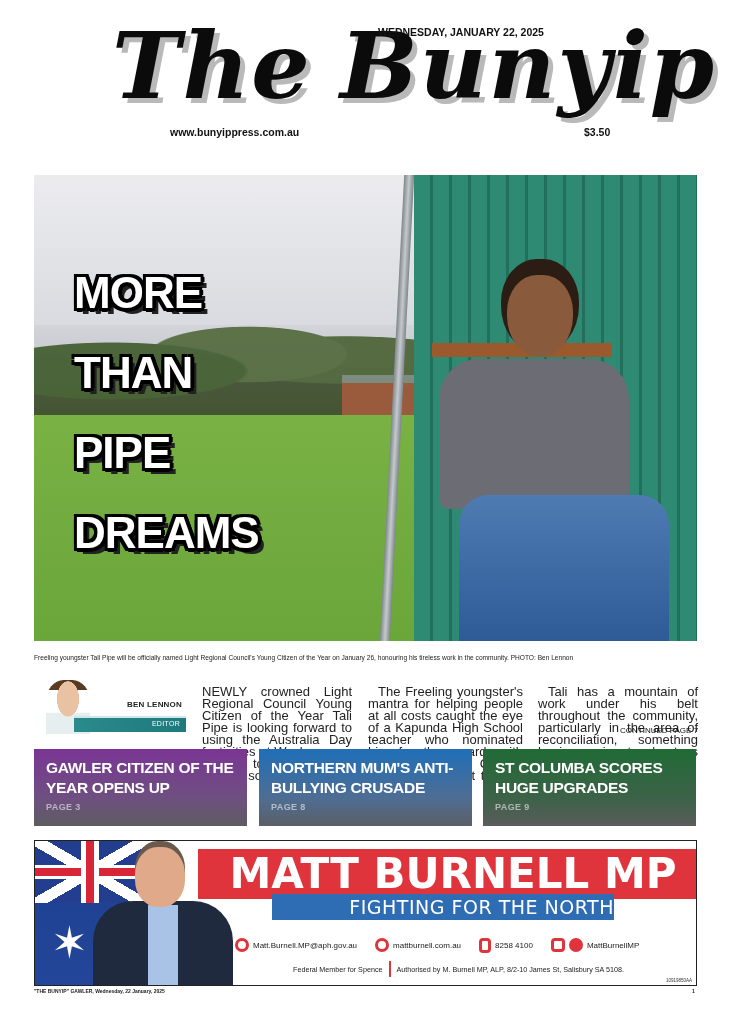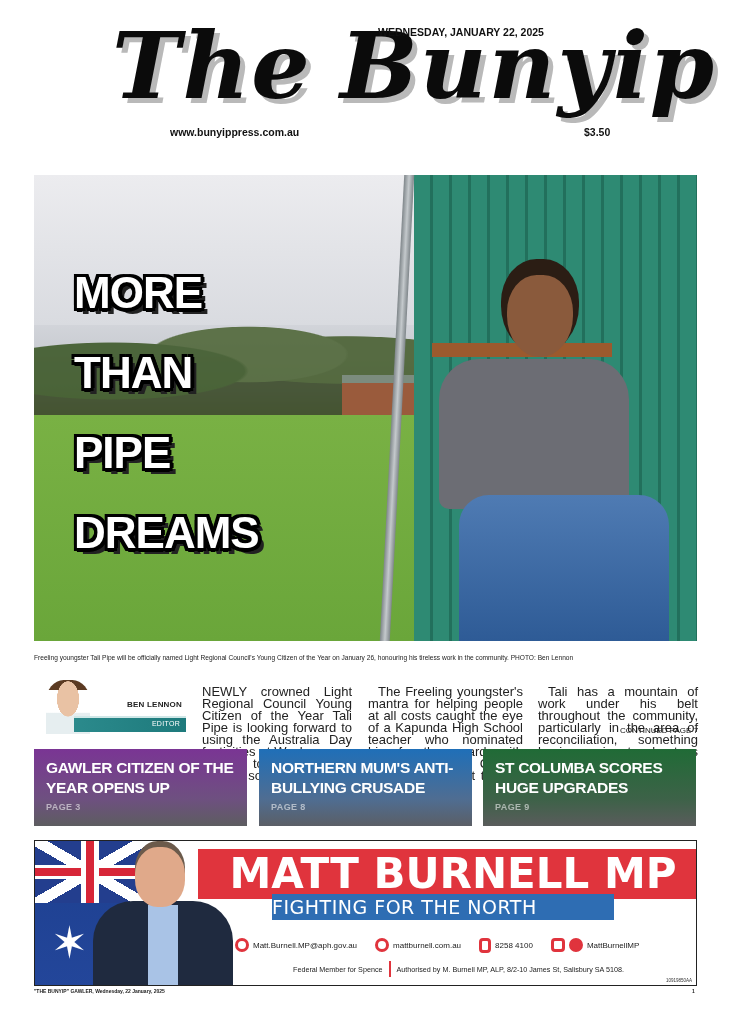--- a/index.html
+++ b/index.html
@@ -95,21 +95,21 @@
       linear-gradient(150deg, transparent 45%, #fff 45% 55%, transparent 55%),
       #233e8e; }
   .ad .star { position: absolute; left: 16px; top: 80px; font-size: 44px; color: #fff; line-height: 1; }
   .ad .man { position: absolute; left: 58px; top: 6px; width: 140px; height: 140px; }
   .ad .man .face { position: absolute; left: 42px; top: 0; width: 50px; height: 60px; border-radius: 45%; background: #e0a98a; box-shadow: 0 -6px 0 0 #6b5a4b; }
   .ad .man .suit { position: absolute; left: 0; top: 54px; width: 140px; height: 90px; border-radius: 40px 40px 0 0; background: #1f2a3f; }
   .ad .man .shirt { position: absolute; left: 55px; top: 58px; width: 30px; height: 86px; background: #a9c3e6; }
   .ad .namebox { position: absolute; left: 163px; top: 8px; width: 510px; height: 50px; background: #e0343d; }
   .ad .namebox span { display: block; text-align: center; font-family: "DejaVu Sans", sans-serif; font-weight: bold; font-size: 42px; line-height: 50px; color: #fff; letter-spacing: 0px; }
   .ad .tagbox { position: absolute; left: 237px; top: 53px; width: 342px; height: 26px; background: #2e6db3; }
-  .ad .tagbox span { display: block; text-align: left; font-family: "DejaVu Sans", sans-serif; font-size: 19px; line-height: 26px; color: #fff; letter-spacing: .5px; }
+  .ad .tagbox span { display: block; text-align: right; font-family: "DejaVu Sans", sans-serif; font-size: 19px; line-height: 26px; color: #fff; letter-spacing: .5px; }
   .ad .contacts { position: absolute; left: 200px; top: 96px; width: 460px; height: 16px; display: flex; align-items: center; gap: 0; font-size: 8px; color: #222; }
   .ad .contact { display: flex; align-items: center; margin-right: 18px; }
   .ad .ico { display: inline-block; width: 14px; height: 14px; border: 3px solid #e0343d; border-radius: 50%; margin-right: 4px; }
   .ad .ico.phone { border-radius: 4px; width: 12px; height: 15px; }
   .ad .ico.insta { border-radius: 4px; }
   .ad .ico.fb { background: #e0343d; border-color: #e0343d; }
   .ad .footer { position: absolute; left: 258px; top: 120px; font-size: 7.2px; color: #222; display: flex; align-items: center; }
   .ad .footer .divider { display: inline-block; width: 2px; height: 16px; background: #e0343d; margin: 0 6px; }
   .ad .code { position: absolute; right: 4px; bottom: 2px; font-size: 4.5px; color: #333; }
 

